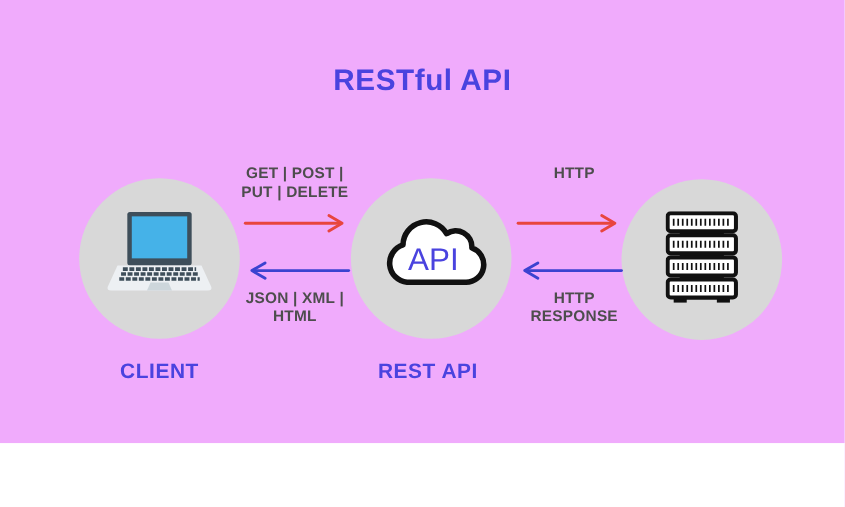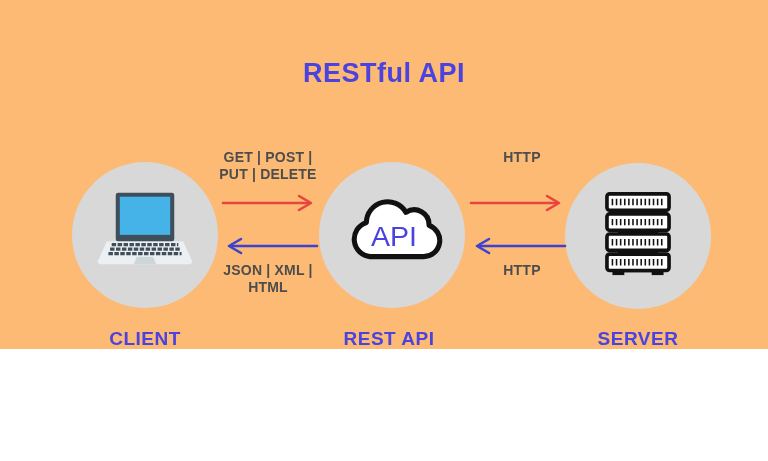--- a/index.html
+++ b/index.html
@@ -1,17 +1,17 @@
 <!DOCTYPE html>
 <html style="--accent: #4a43df; --arrow-red: #e8453e; --arrow-blue: #3b43d0; --circle-gray: #d8d8d8; --label-gray: #4d4d4d; --ink: #111111; --laptop-screen: #45b2e8; --laptop-frame: #3e4e5a; --laptop-body: #edf0f3;"><head>
 <meta charset="utf-8">
 <style>
   html,body{margin:0;padding:0;background:#fff;}
   .canvas{
-    position:relative;width:768px;height:349px;background:#fdba74;overflow:hidden;
+    position:relative;width:768px;height:403px;background:#f0abfc;overflow:hidden;
     font-family:"Liberation Sans","DejaVu Sans",sans-serif;
   }
   .title{
     position:absolute;left:0;top:58px;width:768px;text-align:center;
     font-size:27px;font-weight:700;letter-spacing:.5px;color:var(--accent);
   }
   .node-circle{
     position:absolute;width:146px;height:146px;border-radius:50%;
     background:var(--circle-gray);
   }
@@ -124,19 +124,19 @@
   </div>
   <div class="flow-label lbl-methods">
     <div>GET | POST |</div>
     <div>PUT | DELETE</div>
   </div>
   <div class="flow-label lbl-request">
     <div>HTTP</div>
   </div>
   <div class="flow-label lbl-response">
     <div>HTTP</div>
+    <div>RESPONSE</div>
   </div>
 
   <div class="node-label nl-client">CLIENT</div>
   <div class="node-label nl-api">REST API</div>
-  <div class="node-label nl-server">SERVER</div>
 
 </div>
 
 </body></html>

